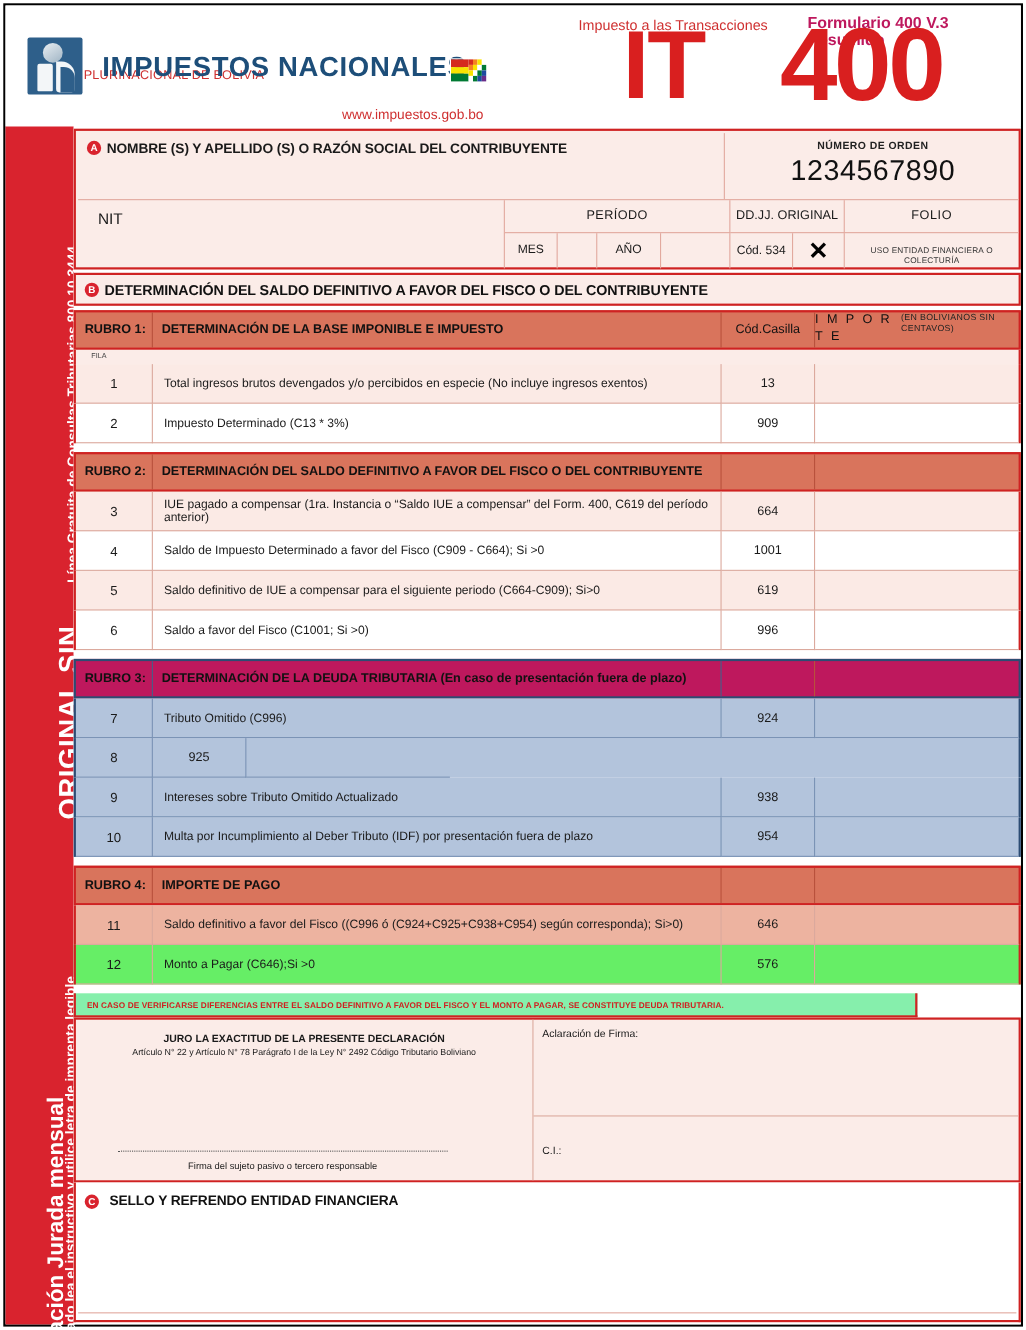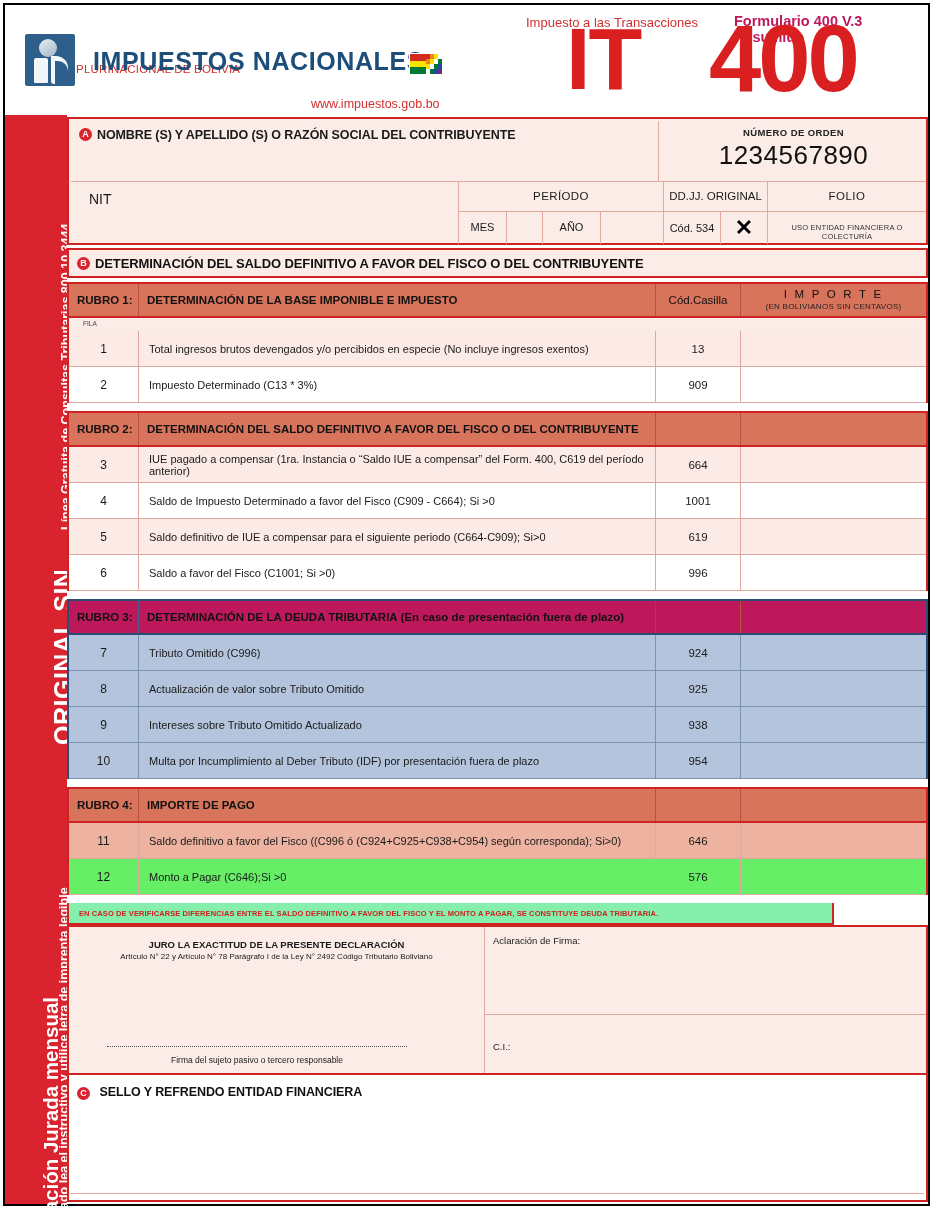--- a/index.html
+++ b/index.html
@@ -403,22 +403,22 @@
     width: 85px;
     display: flex; flex-direction: row;
     align-items: center; justify-content: center;
     font-size: 11.5px; color: #111111;
     box-sizing: border-box;
     border-right: 1px solid #b9513c;
     line-height: 1.25;
   }
   .rubro-hd .rb-imp {
     width: 185px;
-    display: flex; flex-direction: column;
-    align-items: center; justify-content: center;
+    display: flex; flex-direction: row;
+    justify-content: center;
     box-sizing: border-box;
     line-height: 1.3;
   }
   .imp-1 { font-size: 11.5px; letter-spacing: 2.2px; color: #111111; }
   .imp-2 { font-size: 8px; letter-spacing: 0.3px; color: #222222; }
 
   .fila-strip {
     height: 13px;
     display: flex;
     box-sizing: border-box;
@@ -748,21 +748,20 @@
             <div class="rb-imp"></div>
           </div>
           <div class="drow blue-sec" style="background: rgb(179, 196, 220);">
             <div class="c-num">7</div>
             <div class="c-desc">Tributo Omitido (C996)</div>
             <div class="c-cod">924</div>
             <div class="c-imp"></div>
           </div>
           <div class="drow blue-sec" style="background: rgb(179, 196, 220);">
             <div class="c-num">8</div>
-            <div class="c-desc">Actualización de valor sobre Tributo Omitido</div>
             <div class="c-cod">925</div>
             <div class="c-imp"></div>
           </div>
           <div class="drow blue-sec" style="background: rgb(179, 196, 220);">
             <div class="c-num">9</div>
             <div class="c-desc">Intereses sobre Tributo Omitido Actualizado</div>
             <div class="c-cod">938</div>
             <div class="c-imp"></div>
           </div>
           <div class="drow blue-sec" style="background: rgb(179, 196, 220);">

